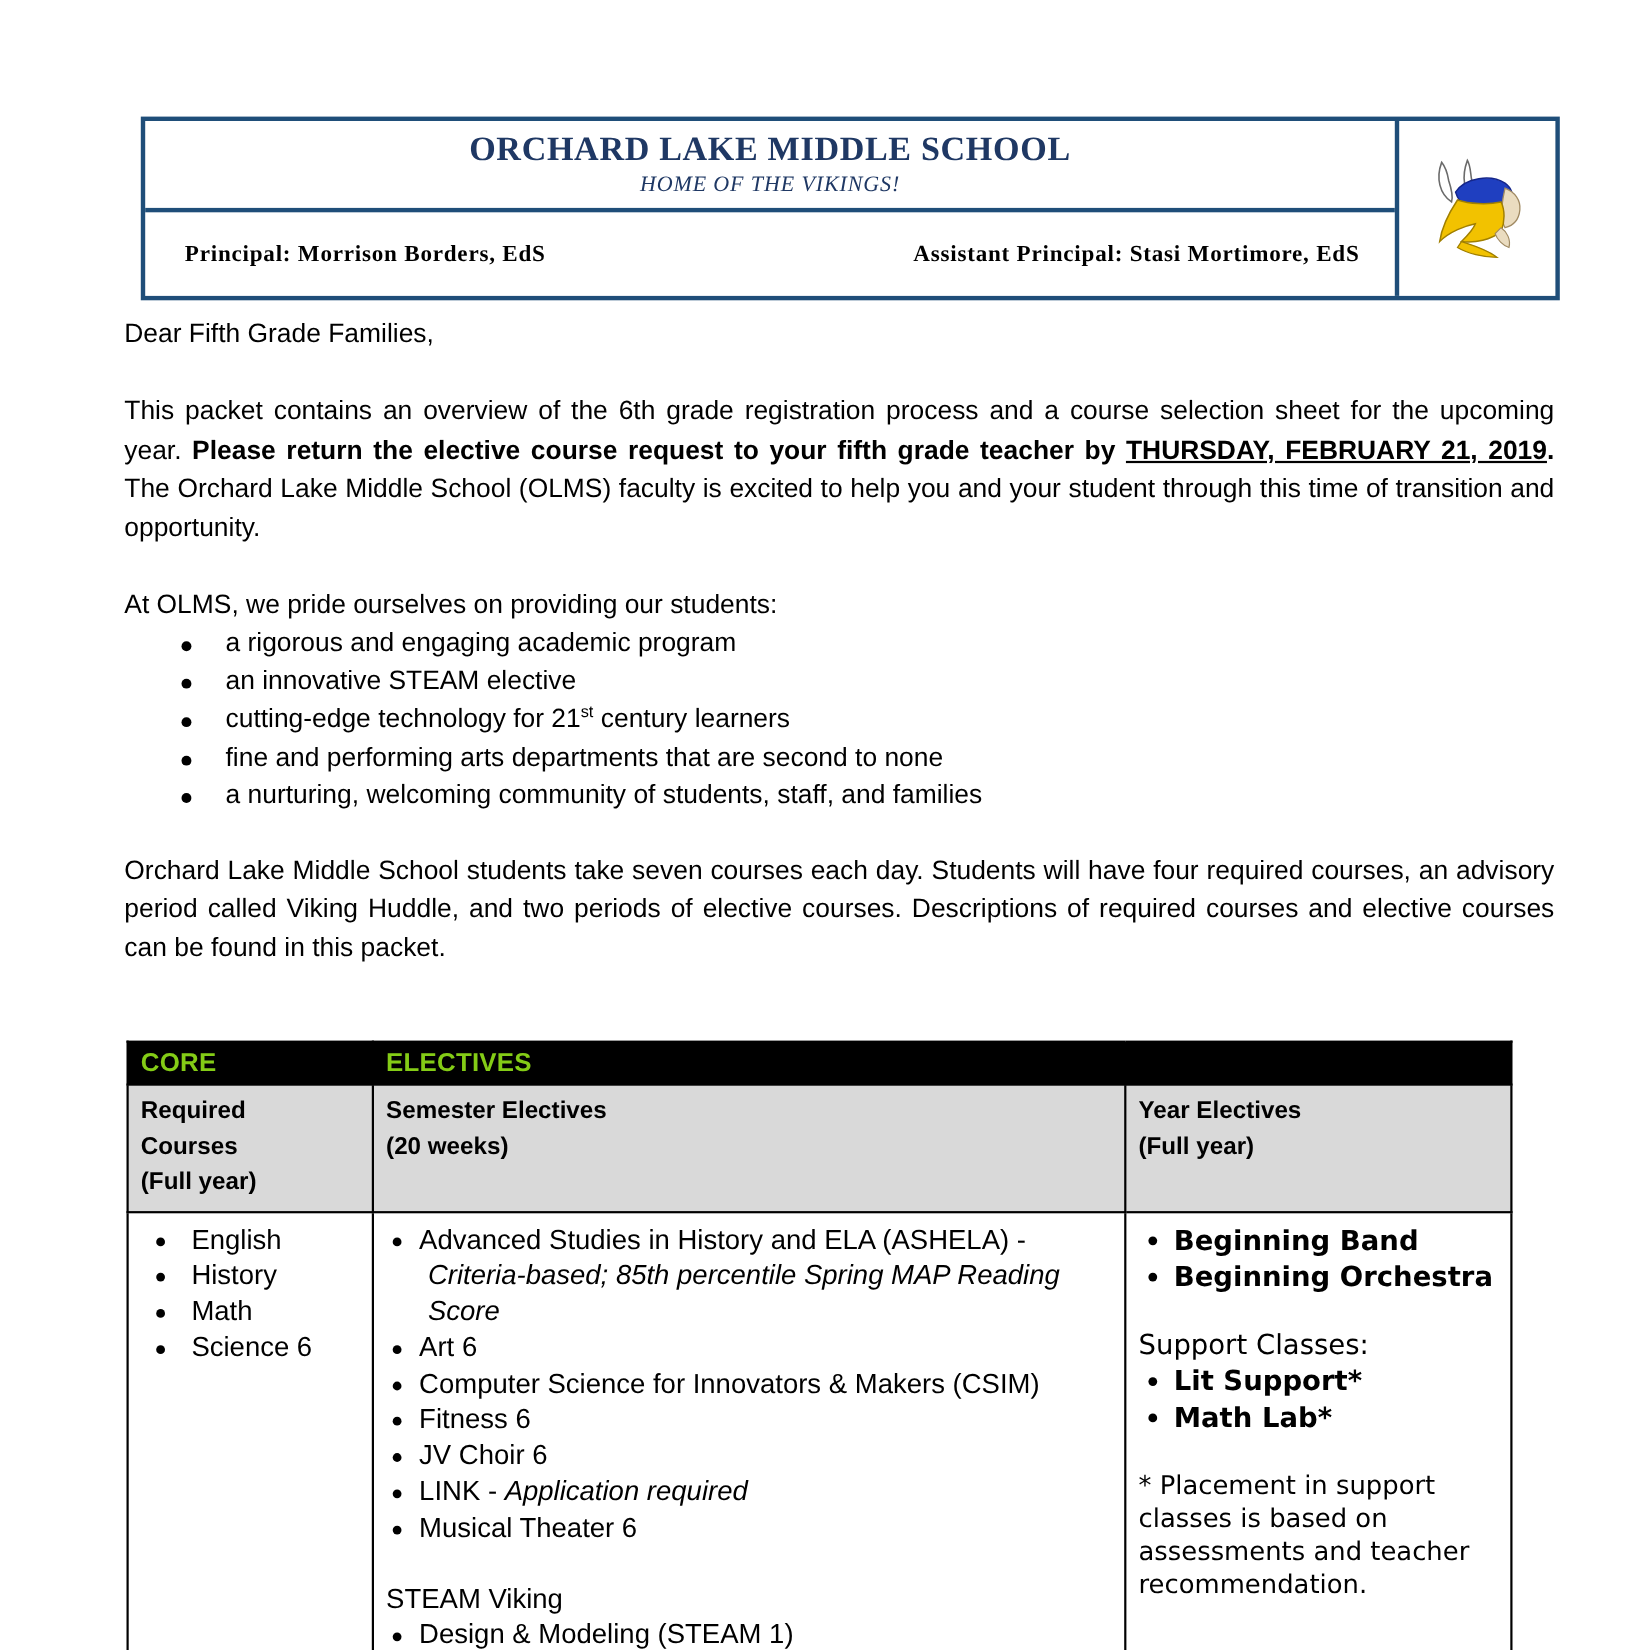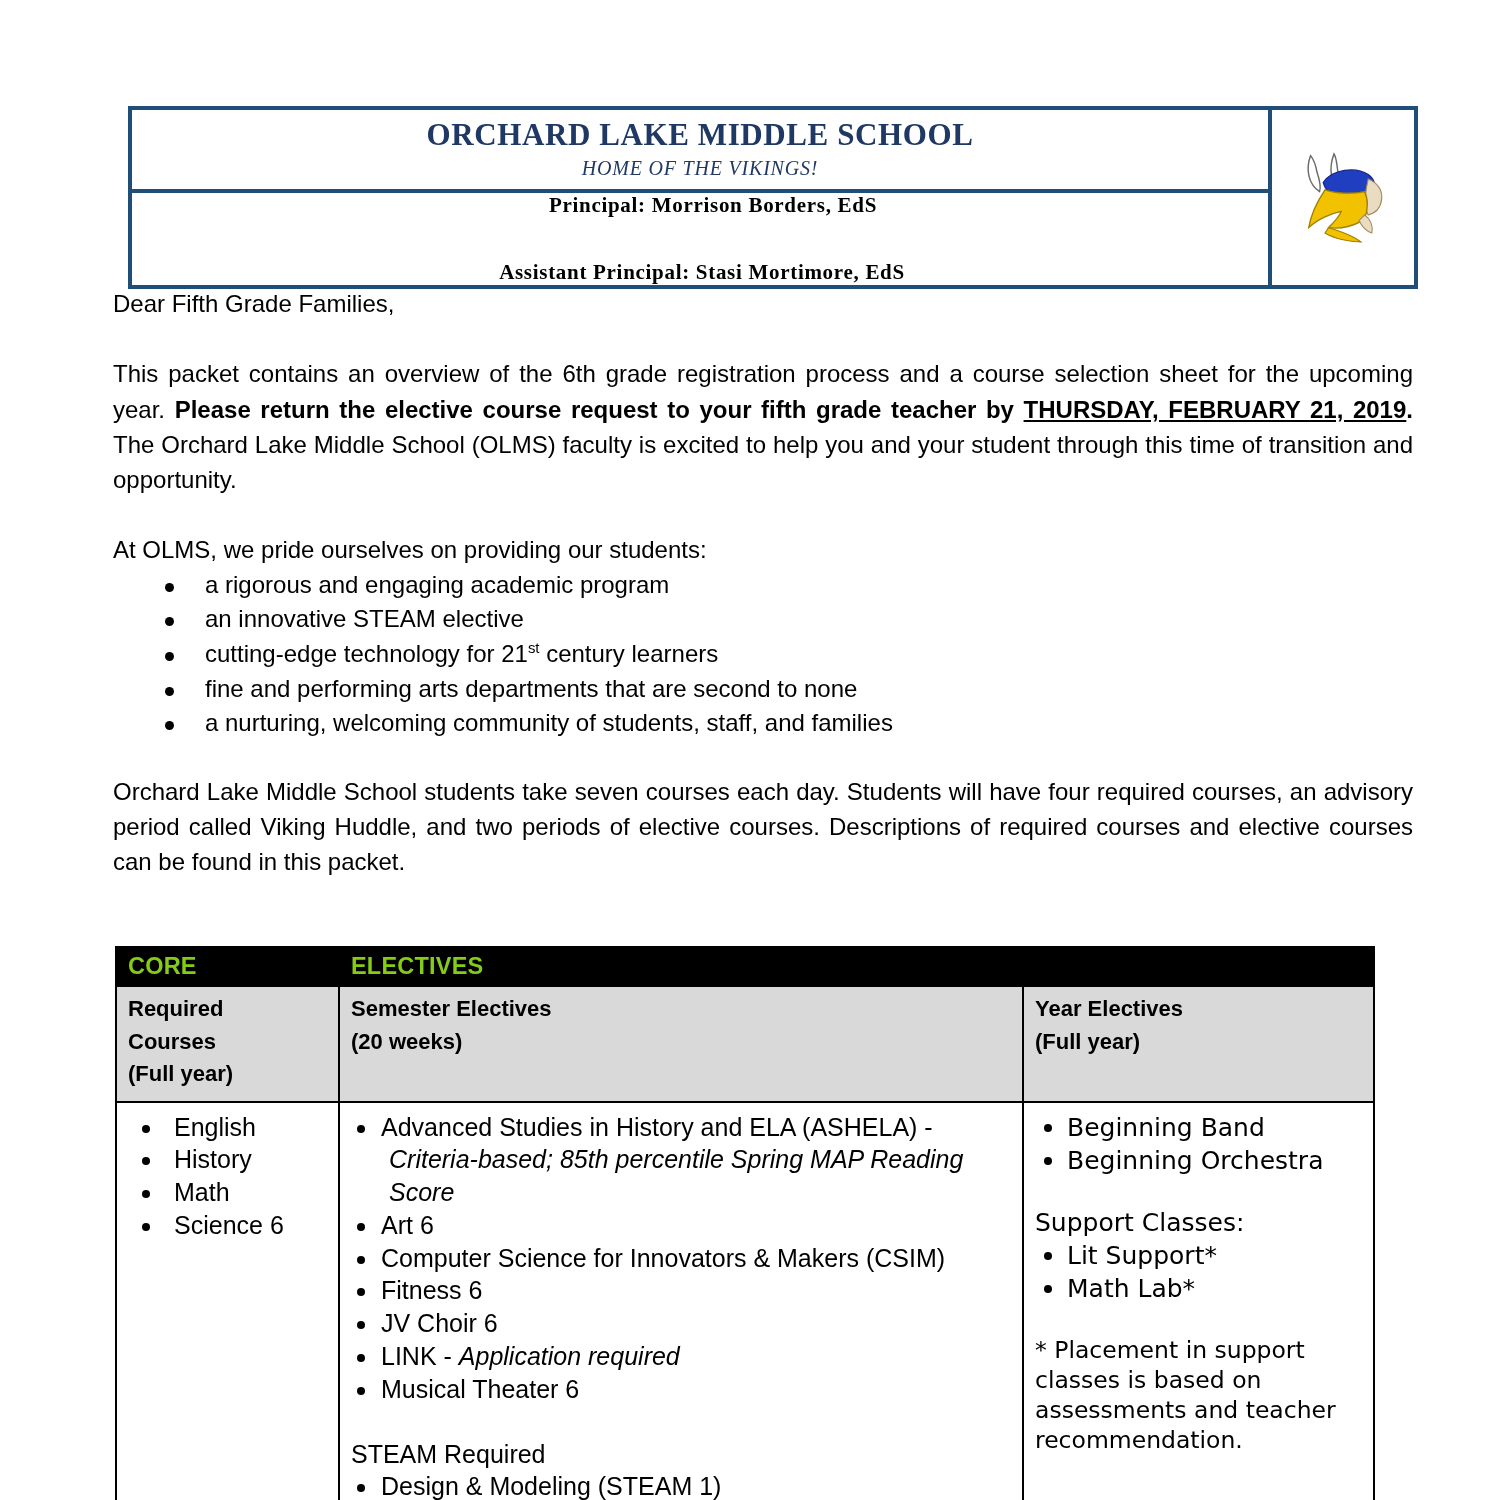--- a/index.html
+++ b/index.html
@@ -57,21 +57,21 @@
     font-weight: normal;
     font-size: 20px;
     letter-spacing: 0.8px;
     color: #1F3864;
     line-height: 1.3;
     margin-top: 2px;
   }
   .lh-admin {
     flex: 1 1 auto;
     display: flex;
-    flex-direction: column;
+    flex-direction: row;
     align-items: center;
     min-height: 76px;
     padding: 0 10px 0 36px;
     gap: 21px;
   }
   .admin-principal,
   .admin-asst {
     font-family: "Liberation Serif", serif;
     font-weight: bold;
     font-size: 21px;
@@ -197,20 +197,21 @@
     background: #000;
   }
   ul.cell-list.tight li {
     padding-left: 30px;
   }
   ul.cell-list.tight li::before {
     left: 6px;
   }
   ul.cell-list.narrow li {
     padding-left: 32px;
+    font-weight: bold;
   }
   ul.cell-list.narrow li::before {
     left: 9px;
   }
   .sub-italic {
     display: block;
     font-style: italic;
     padding-left: 8px;
   }
   .plain-line {
@@ -343,21 +344,21 @@
             <li>Art 6</li>
             <li>Computer Science for Innovators &amp; Makers (CSIM)</li>
             <li>Fitness 6</li>
             <li>JV Choir 6</li>
             <li><span>LINK - </span><i>Application required</i></li>
             <li>Musical Theater 6</li>
           </ul>
 
           <div class="spacer-line"></div>
 
-          <div class="plain-line">STEAM Required</div>
+          <div class="plain-line">STEAM Viking</div>
           <ul class="cell-list tight">
             <li>
               <span>Design &amp; Modeling (STEAM 1)</span>
               
               
             </li>
           </ul>
         </td>
 
         <td class="cell-c">

